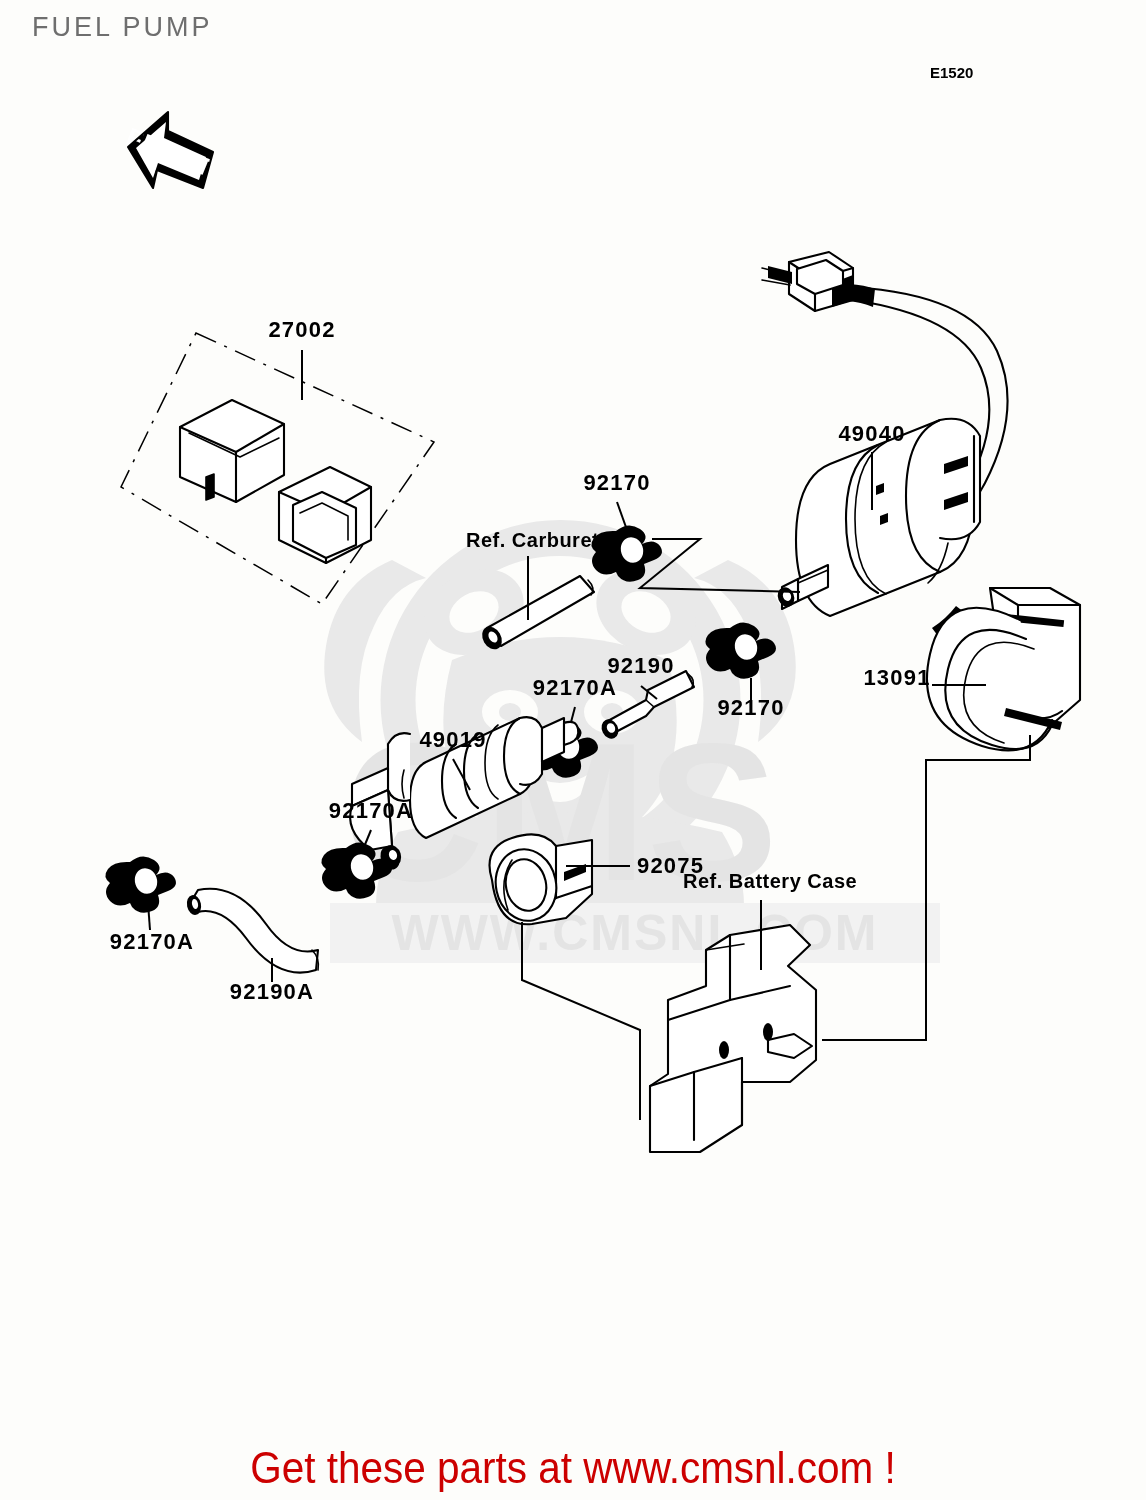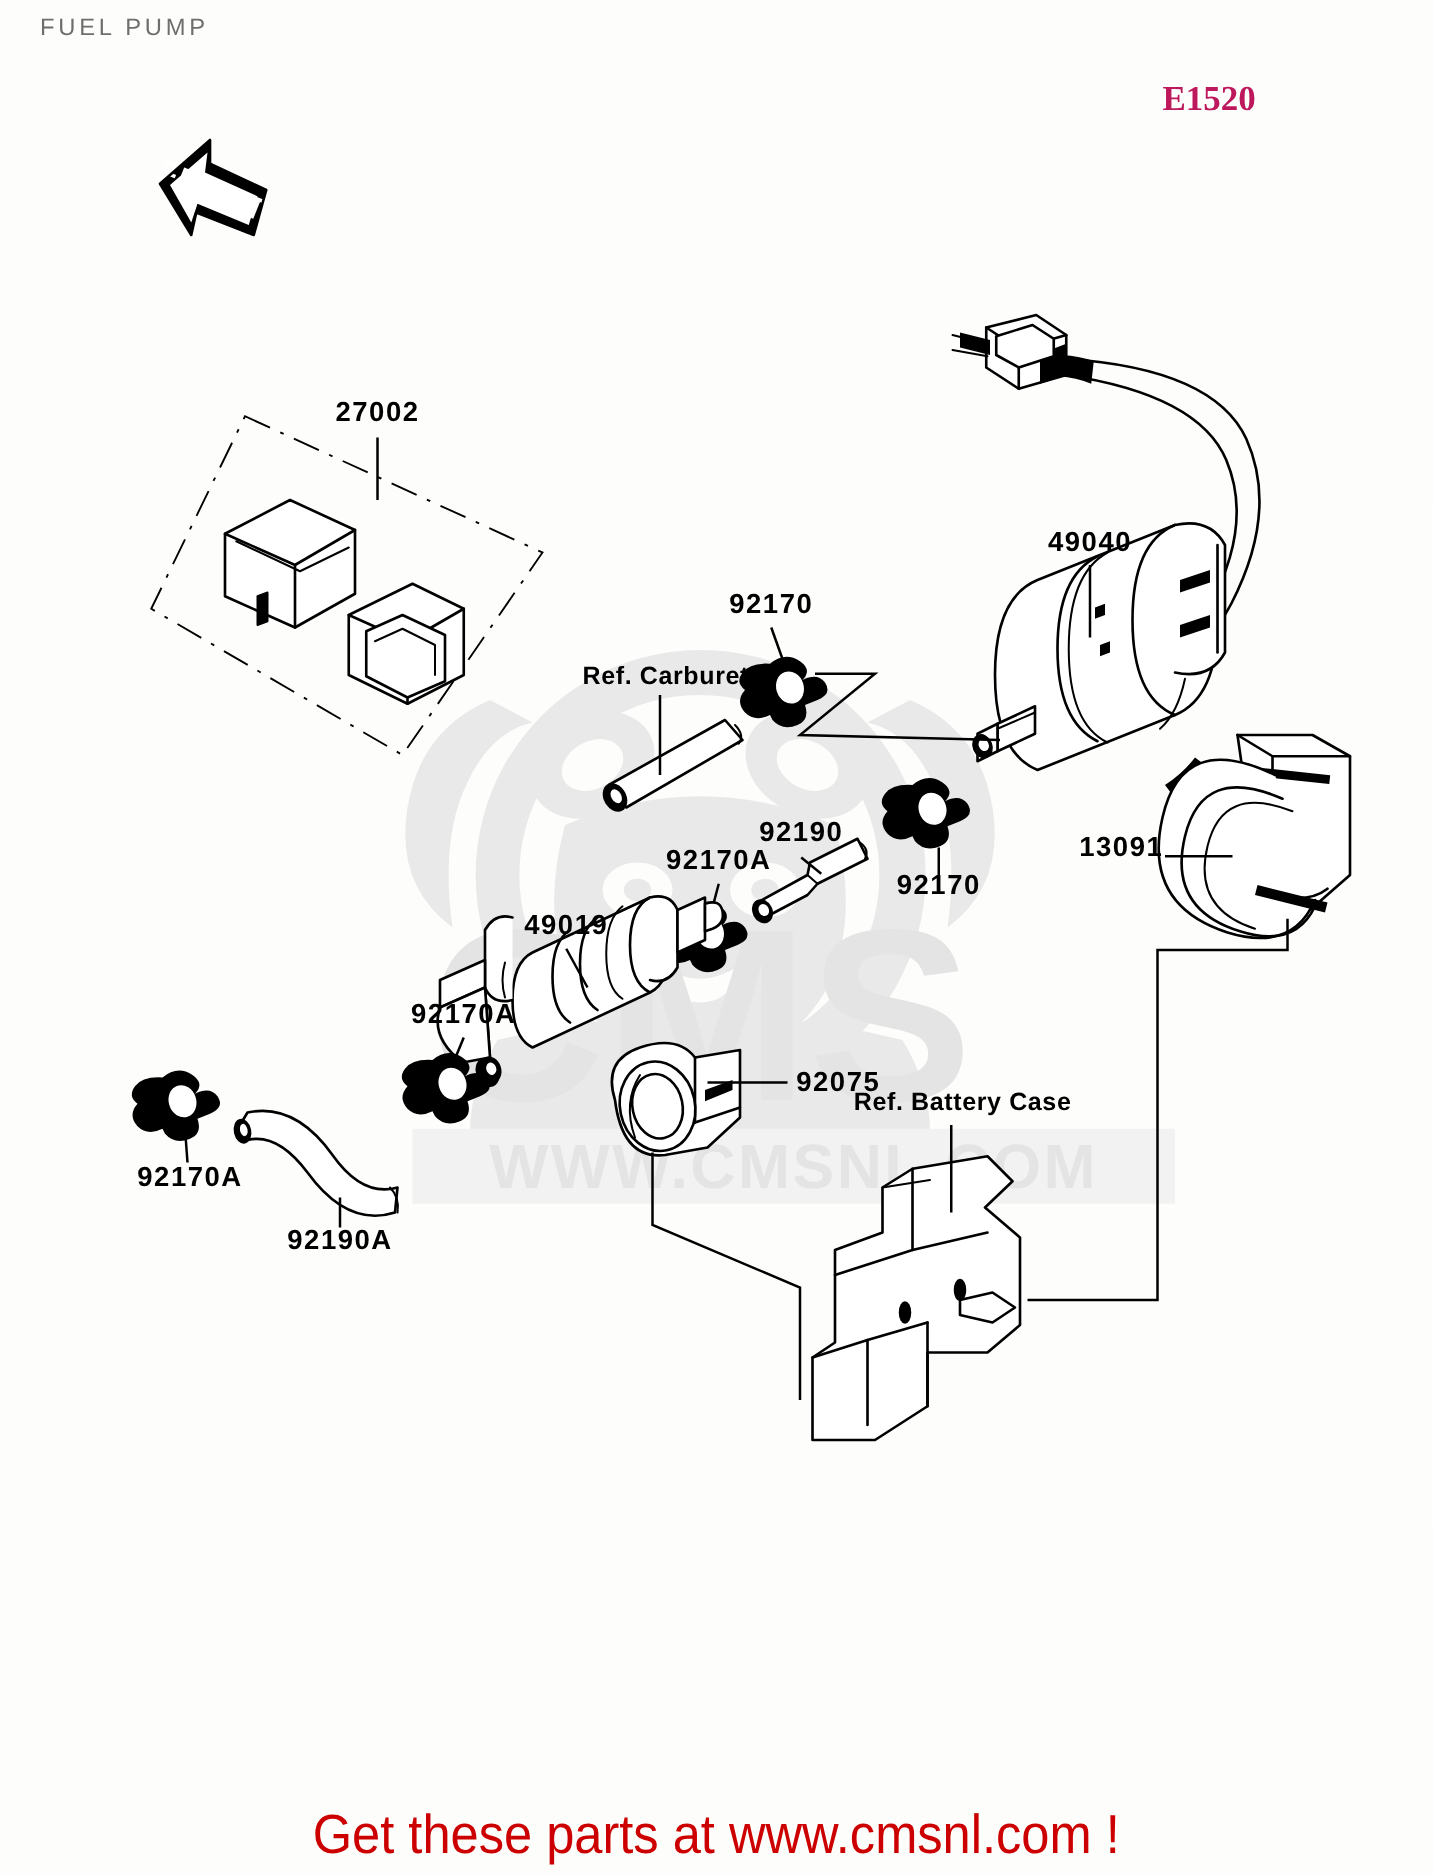--- a/index.html
+++ b/index.html
@@ -3,27 +3,27 @@
 <meta charset="utf-8">
 <style>
   html,body{margin:0;padding:0;background:#fff;}
   body{
     width:1146px;height:1500px;position:relative;overflow:hidden;
     font-family:"Liberation Sans", sans-serif;
     background:#fdfdfb;
   }
   #page-title{
     position:absolute;left:32px;top:12px;
-    font-size:19px;color:#6e6e6e;letter-spacing:3px;
+    font-size:27px;color:#6e6e6e;letter-spacing:3px;
     font-weight:400;white-space:nowrap;
   }
   #sheet-code{
     position:absolute;left:930px;top:64px;
-    font-family:Liberation Serif, serif;
-    font-size:28px;font-weight:bold;color:#be185d;letter-spacing:0px;
+    font-family:Liberation Sans, sans-serif;
+    font-size:15px;font-weight:bold;color:#000000;letter-spacing:0px;
   }
   #footer-cta{
     position:absolute;left:0;top:1443px;width:1146px;text-align:center;
     font-size:44px;color:#cc0000;font-weight:400;
     transform:scaleX(.92);transform-origin:center;
     white-space:nowrap;
   }
   #diagram{position:absolute;left:0;top:0;width:1146px;height:1500px;}
   .lbl{
     font-family:"Liberation Sans", sans-serif;

